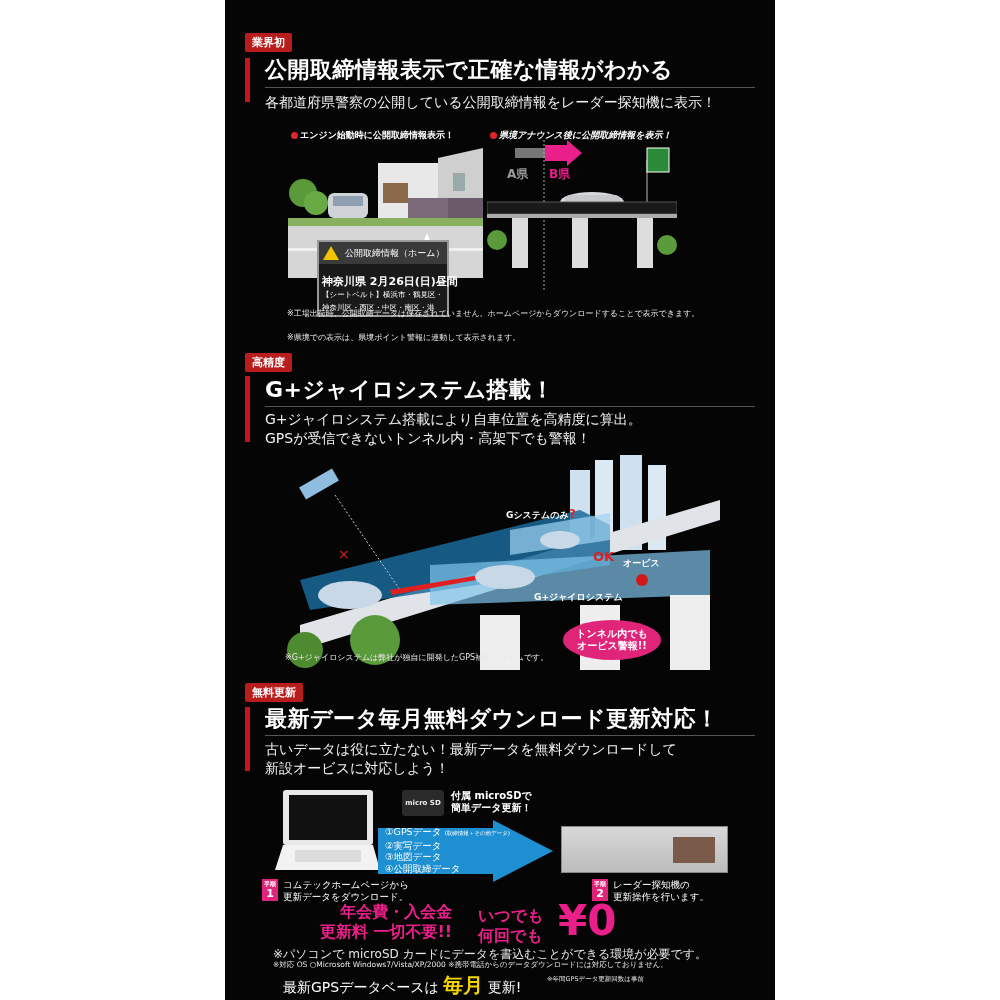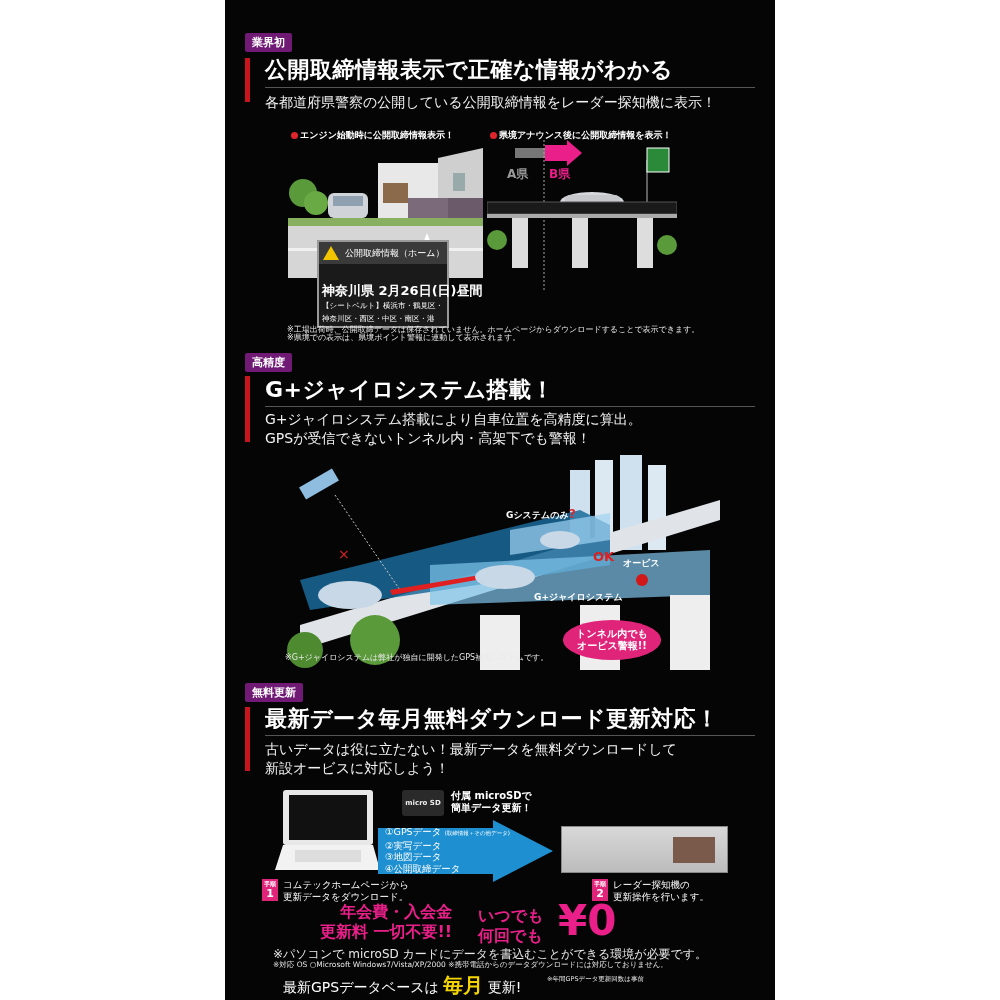--- a/index.html
+++ b/index.html
@@ -1,32 +1,32 @@
 <!DOCTYPE html>
 <html><head>
 <meta charset="utf-8">
 <style>
   html, body { margin:0; padding:0; }
   body { width:1000px; height:1000px; background:#ffffff; position:relative; overflow:hidden;
          font-family:"DejaVu Sans", sans-serif; color:#fff; }
   .panel { position:absolute; left:225px; top:0; width:550px; height:1000px; background:#050505; }
-  .badge { position:absolute; background:#701a75; color:#fff; font-size:11px; font-weight:bold;
+  .badge { position:absolute; background:#b91c1c; color:#fff; font-size:11px; font-weight:bold;
            padding:2px 7px; border-radius:2px; left:20px; }
   .bar { position:absolute; left:20px; width:5px; background:#c8141c; }
   .title { position:absolute; left:40px; font-size:22px; font-weight:bold; letter-spacing:0.5px; white-space:nowrap; }
   .rule { position:absolute; left:40px; right:20px; height:1px; background:#555; }
   .lead { position:absolute; left:40px; font-size:14px; line-height:19px; white-space:nowrap; color:#f2f2f2; }
   .note { position:absolute; font-size:8px; line-height:12px; color:#e8e8e8; white-space:nowrap; }
   .abs { position:absolute; }
   .caption { font-size:9px; font-weight:bold; color:#fff; white-space:nowrap; }
   .dot { display:inline-block; width:7px; height:7px; border-radius:50%; background:#e0242c; margin-right:2px; vertical-align:middle; }
   .infobox { position:absolute; width:128px; border:2px solid #999; background:#1a1a1a; }
   .infobox .ih { background:#3a3a3a; height:22px; display:flex; align-items:center; font-size:9px; padding-left:4px; }
   .warn { width:0; height:0; border-left:8px solid transparent; border-right:8px solid transparent; border-bottom:14px solid #f3c500; margin-right:6px; position:relative; }
-  .infobox .l1 { font-size:13px; font-weight:bold; padding:18px 3px 0; white-space:nowrap; }
+  .infobox .l1 { font-size:11px; font-weight:bold; padding:10px 3px 0; white-space:nowrap; }
   .infobox .l2 { font-size:7.5px; padding:0 3px 2px; line-height:11px; white-space:nowrap; }
   .step { display:flex; align-items:flex-start; font-size:9.5px; line-height:12px; }
   .stepnum { background:#e0247a; color:#fff; width:16px; height:22px; font-size:6px; text-align:center; margin-right:5px; line-height:9px; font-weight:bold; }
   .stepnum b { display:block; font-size:11px; line-height:12px; }
   .pink { color:#ea1f8a; font-weight:bold; }
 </style>
 </head>
 <body>
 
 <div class="panel">
@@ -62,21 +62,21 @@
   <div class="infobox" style="left:92px;top:240px;">
     <div class="ih">
         <div class="warn"></div>
         <span>公開取締情報（ホーム）</span>
       </div>
     <div class="l1">神奈川県 2月26日(日)昼間</div>
     <div class="l2">【シートベルト】横浜市・鶴見区・</div>
     <div class="l2">神奈川区・西区・中区・南区・港</div>
   </div>
 
-  <div class="abs caption" style="left:265px;top:129px;">
+  <div class="abs caption" style="left:265px;top:129px;font-style:italic;">
     <span class="dot"></span><span>県境アナウンス後に公開取締情報を表示！</span>
   </div>
   <div class="abs" style="left:262px;top:140px;width:190px;height:160px;">
     <svg width="190" height="160" viewBox="0 0 190 160">
       <rect x="28" y="8" width="30" height="10" fill="#777"></rect>
       <polygon points="58,5 80,5 80,0 95,13 80,26 80,21 58,21" fill="#ea1f8a"></polygon>
       <line x1="57" y1="0" x2="57" y2="150" stroke="#aaa" stroke-dasharray="2,2"></line>
       <text x="20" y="38" font-size="12" font-weight="bold" fill="#999" font-family="DejaVu Sans, sans-serif">A県</text>
       <text x="62" y="38" font-size="12" font-weight="bold" fill="#ea1f8a" font-family="DejaVu Sans, sans-serif">B県</text>
       <line x1="160" y1="20" x2="160" y2="75" stroke="#bbb" stroke-width="1"></line>
@@ -86,21 +86,21 @@
       <rect x="0" y="62" width="190" height="12" fill="#1a1a1a" stroke="#555"></rect>
       <rect x="0" y="74" width="190" height="4" fill="#aaa"></rect>
       <rect x="25" y="78" width="16" height="50" fill="#ddd"></rect>
       <rect x="85" y="78" width="16" height="50" fill="#ddd"></rect>
       <rect x="150" y="78" width="16" height="50" fill="#ddd"></rect>
       <circle cx="10" cy="100" r="10" fill="#5a9a3a"></circle>
       <circle cx="180" cy="105" r="10" fill="#5a9a3a"></circle>
     </svg>
   </div>
 
-  <div class="note" style="left:62px;top:308px;margin-top:16px;">※工場出荷時、公開取締データは保存されていません。ホームページからダウンロードすることで表示できます。</div>
+  <div class="note" style="left:62px;top:308px;">※工場出荷時、公開取締データは保存されていません。ホームページからダウンロードすることで表示できます。</div>
   <div class="note" style="left:62px;top:332px;">※県境での表示は、県境ポイント警報に連動して表示されます。</div>
 
   <div class="badge" style="top:353px;">高精度</div>
   <div class="bar" style="top:376px;height:66px;"></div>
   <div class="title" style="top:375px;">G+ジャイロシステム搭載！</div>
   <div class="rule" style="top:406px;"></div>
   <div class="lead" style="top:410px;">G+ジャイロシステム搭載により自車位置を高精度に算出。</div>
   <div class="lead" style="top:429px;">GPSが受信できないトンネル内・高架下でも警報！</div>
 
   <div class="abs" style="left:55px;top:455px;width:450px;height:215px;">

